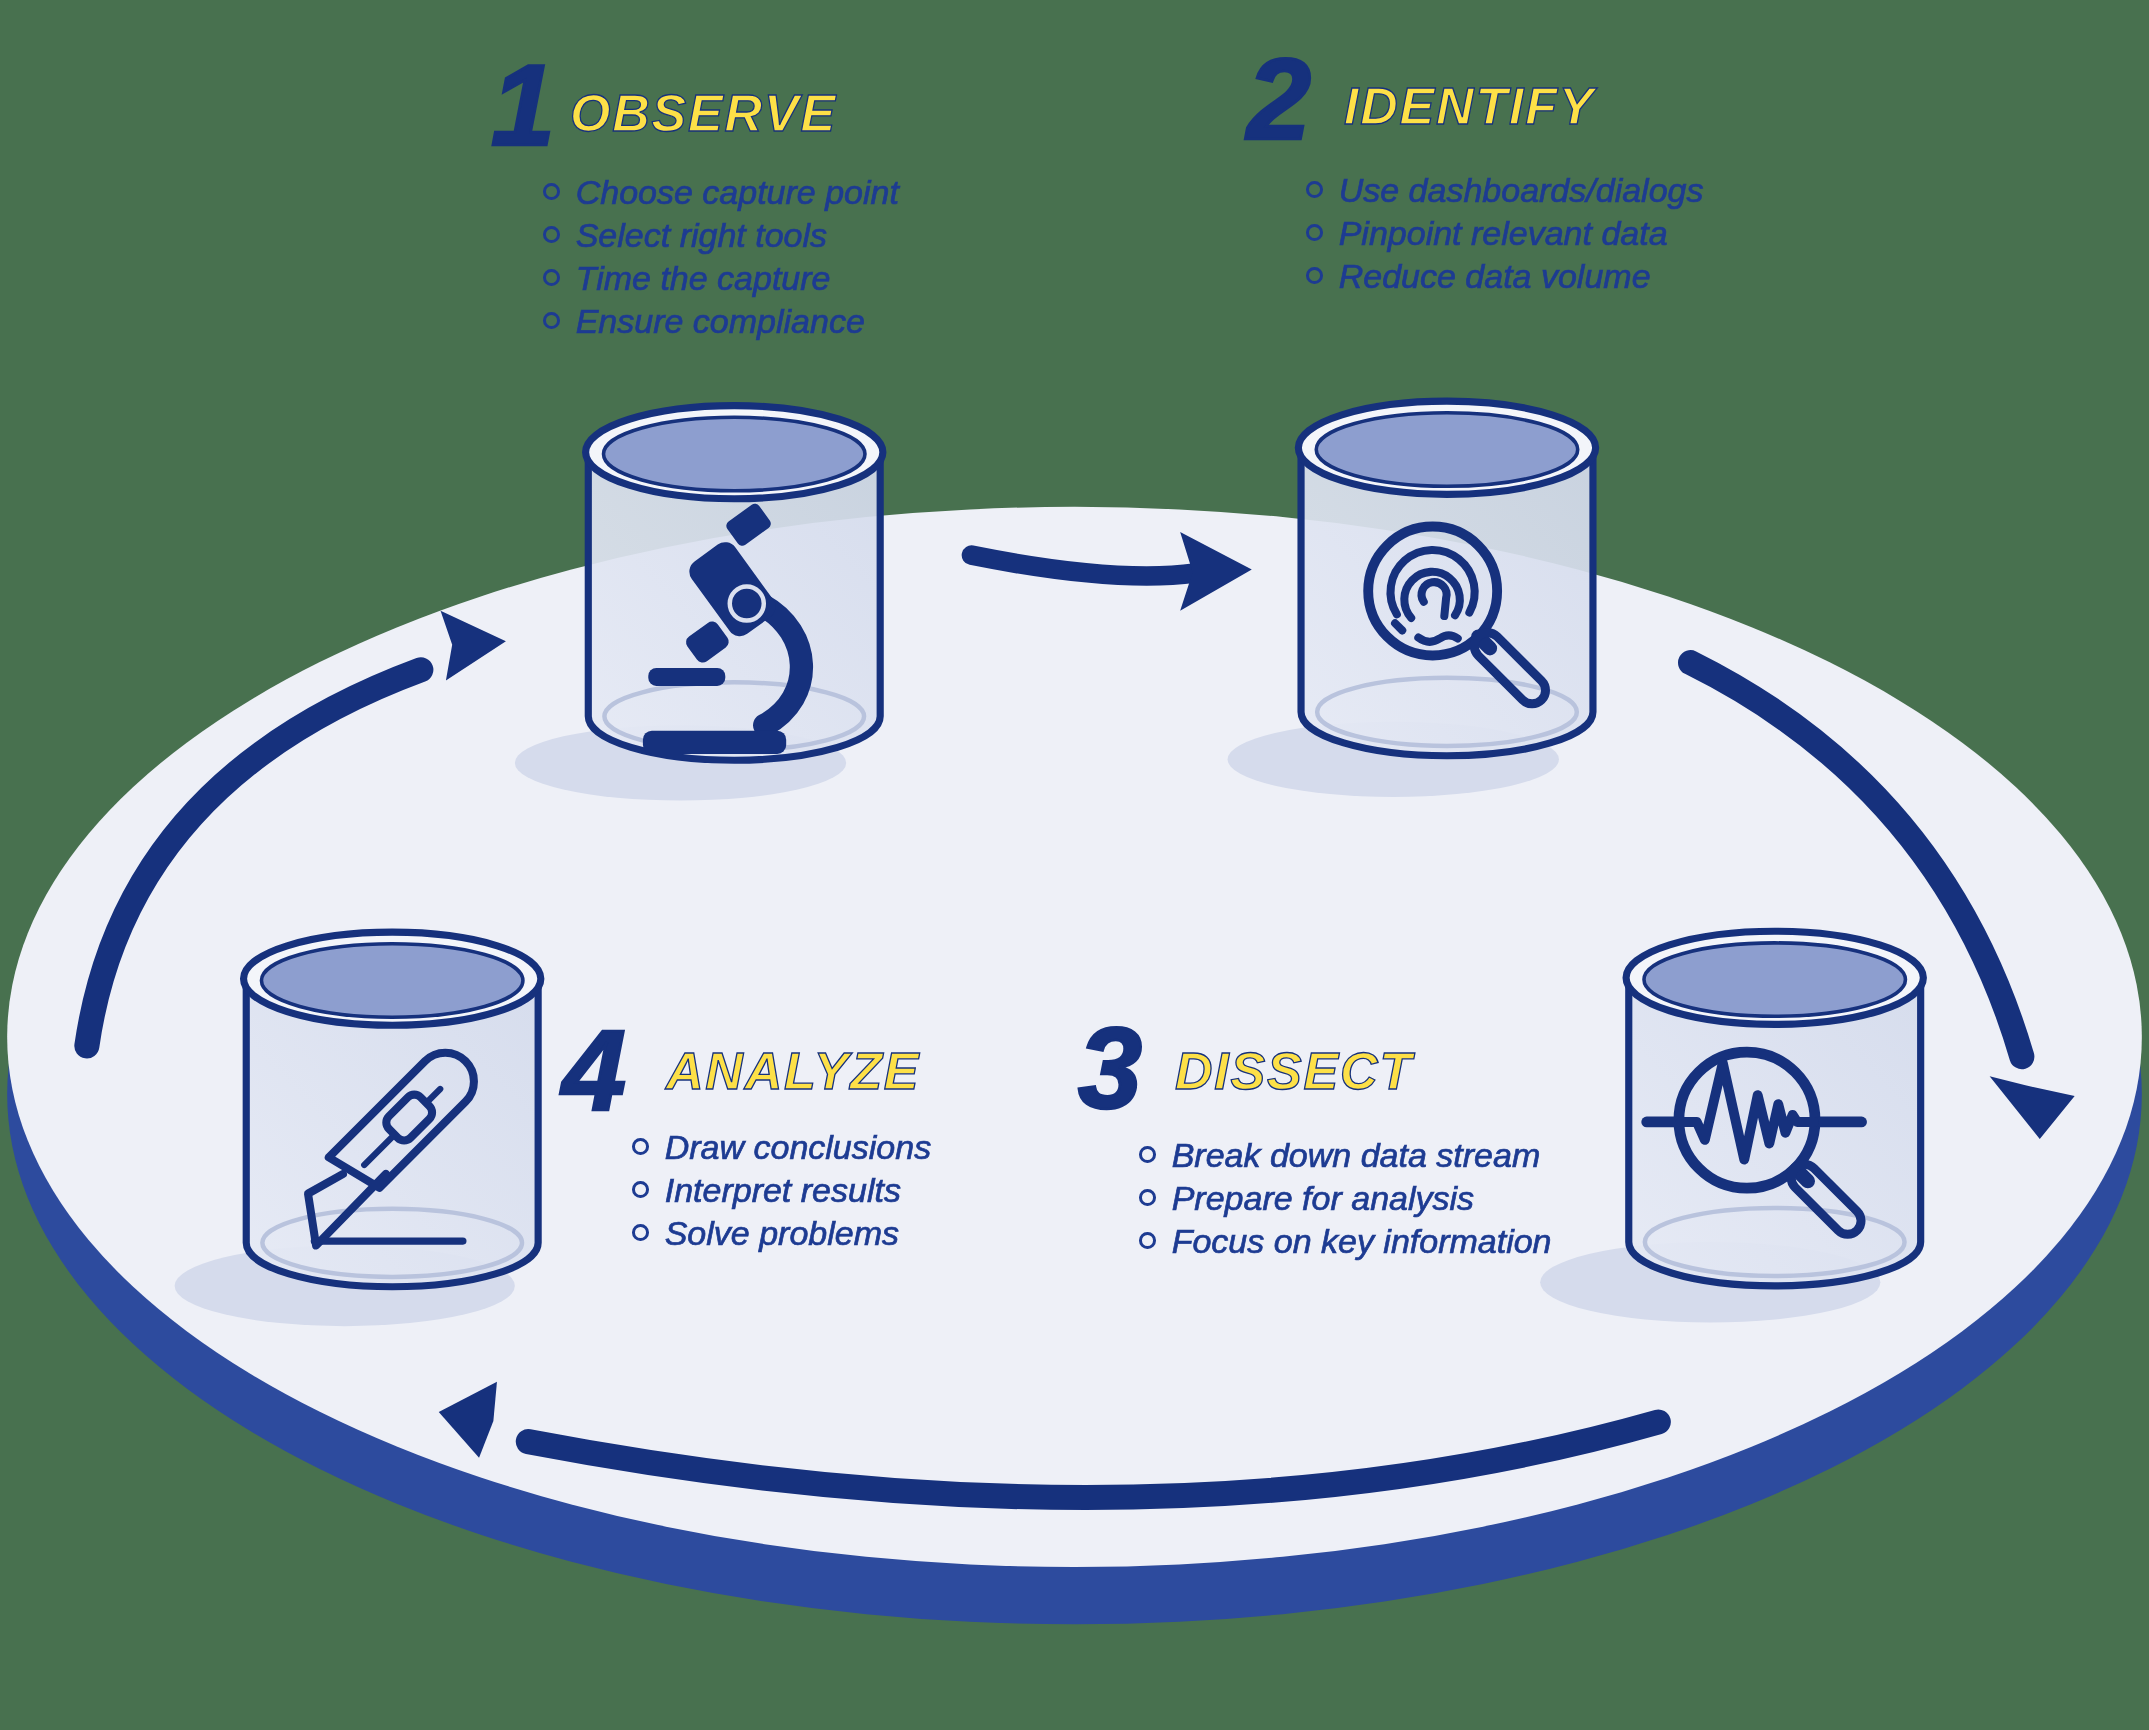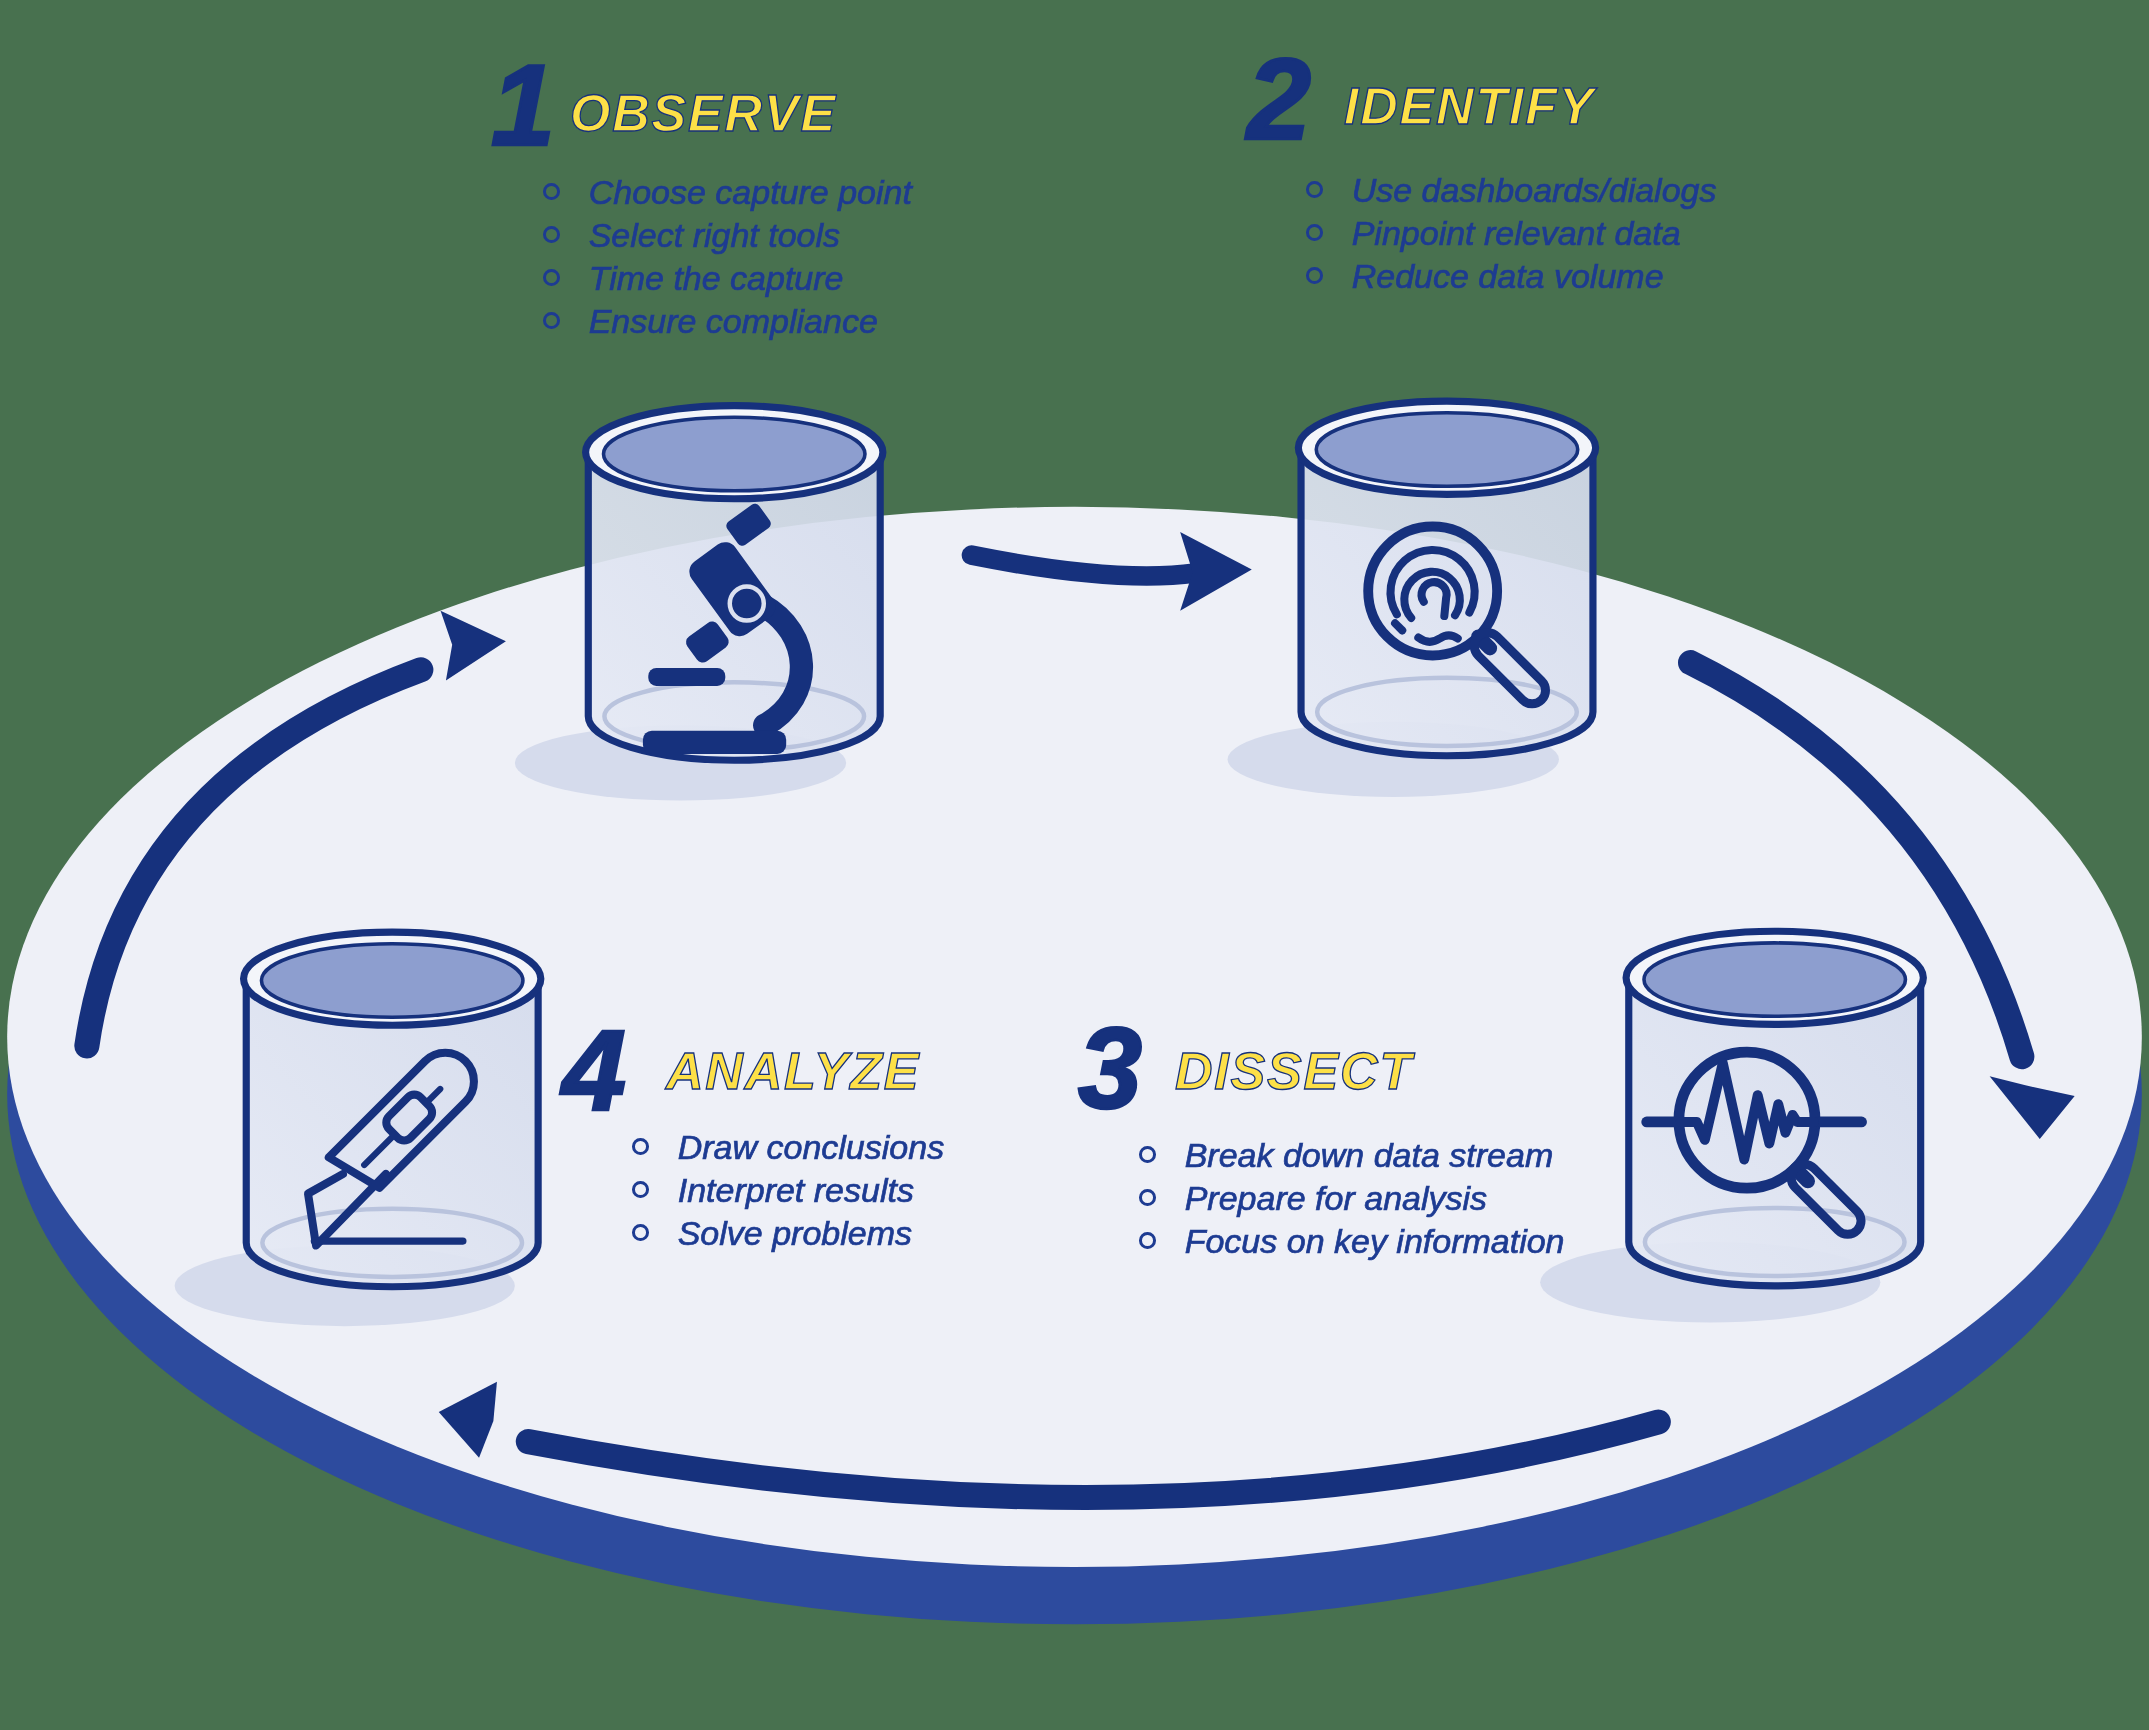--- a/index.html
+++ b/index.html
@@ -4,21 +4,21 @@
 <style>
   html,body{margin:0;padding:0;}
   .stage{position:relative;width:2149px;height:1730px;background:#48714f;overflow:hidden;
          font-family:"Liberation Sans",sans-serif;}
   .layer{position:absolute;left:0;top:0;width:100%;height:100%;}
   .num{position:absolute;font:italic 700 115px/1 "Liberation Sans",sans-serif;color:#16317d;
        -webkit-text-stroke:2.7px #16317d;letter-spacing:-1.8px;}
   .heading{position:absolute;font:italic 700 52px/1 "Liberation Sans",sans-serif;color:#fde047;
        letter-spacing:1.8px;-webkit-text-stroke:1.3px #16317d;white-space:nowrap;}
   .bullets{position:absolute;list-style:none;margin:0;padding:0;}
-  .bullets li{display:flex;align-items:center;height:43px;gap:13px;}
+  .bullets li{display:flex;align-items:center;height:43px;}
   .ring{width:10.7px;height:10.7px;border:3.6px solid #1d3b92;border-radius:50%;margin-right:16px;flex:none;}
   .bt{font:italic 400 34px/1 "Liberation Sans",sans-serif;color:#1d3b92;white-space:nowrap;
       -webkit-text-stroke:0.7px #1d3b92;}
 </style>
 </head>
 <body>
 
 <div class="stage">
 
   <svg class="layer" viewBox="0 0 2400 1932">

